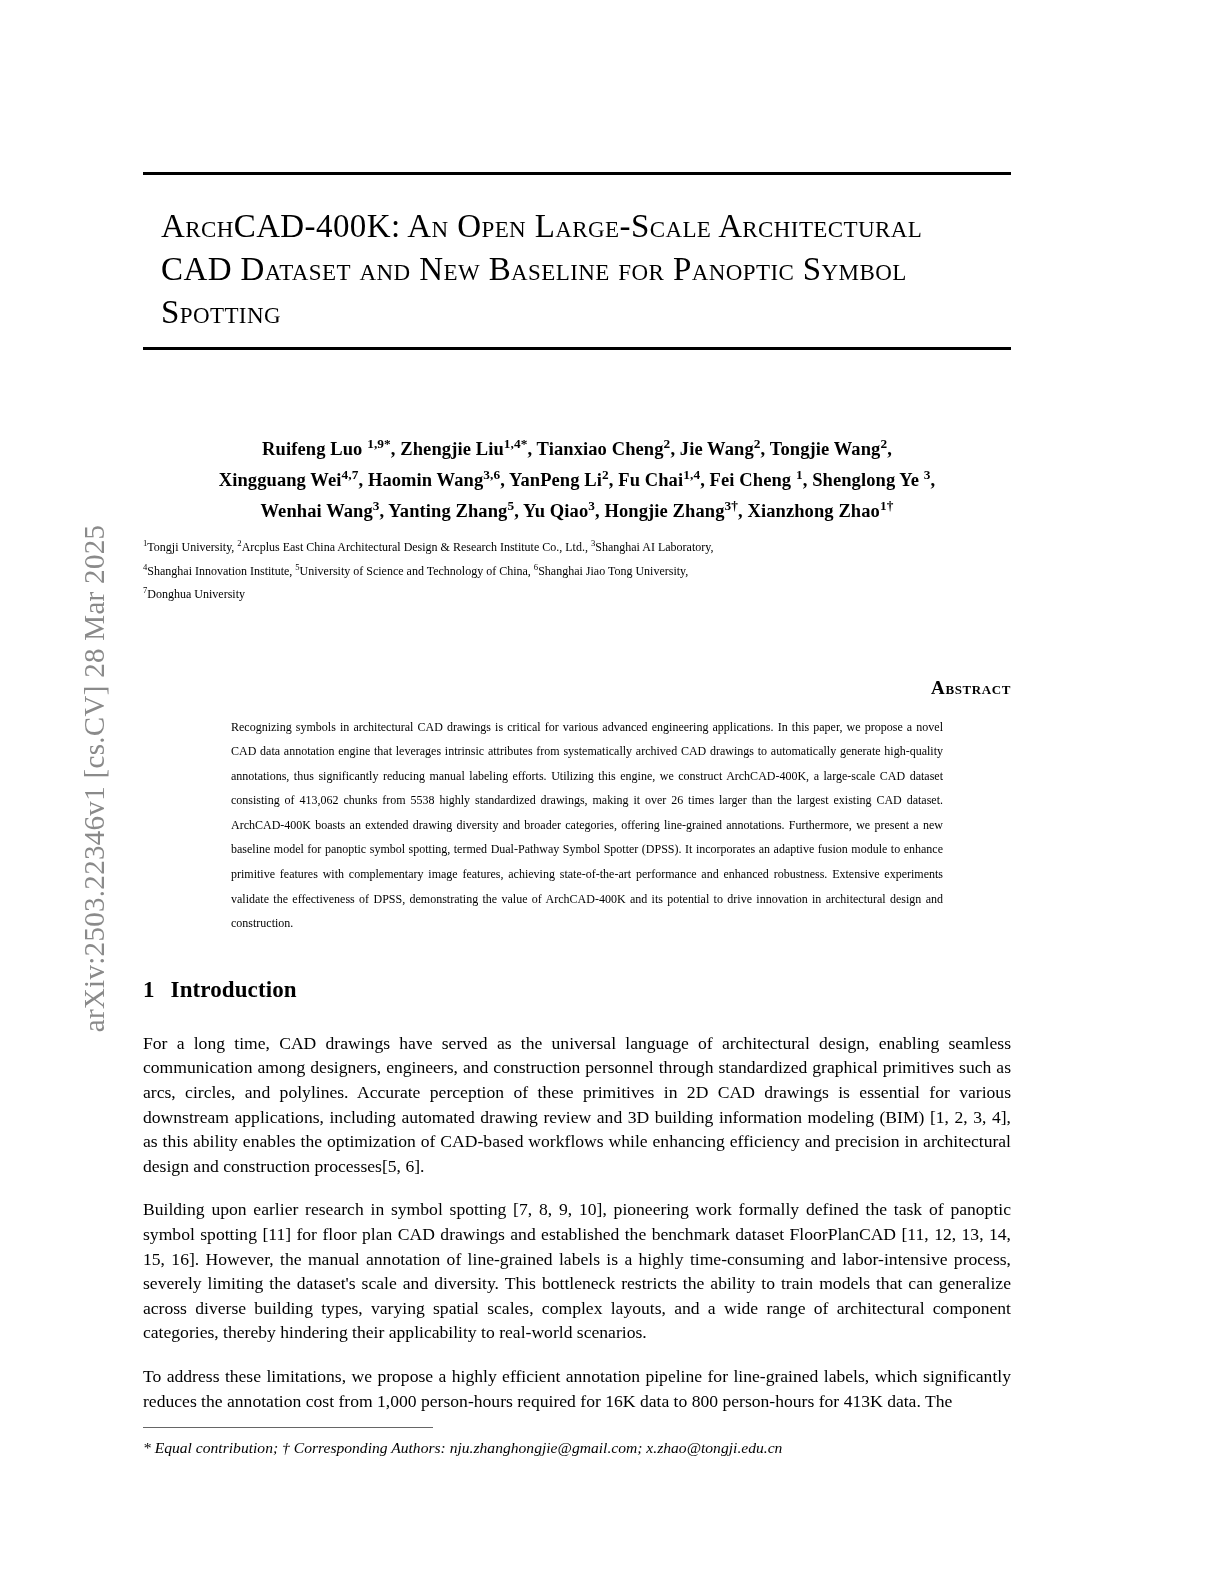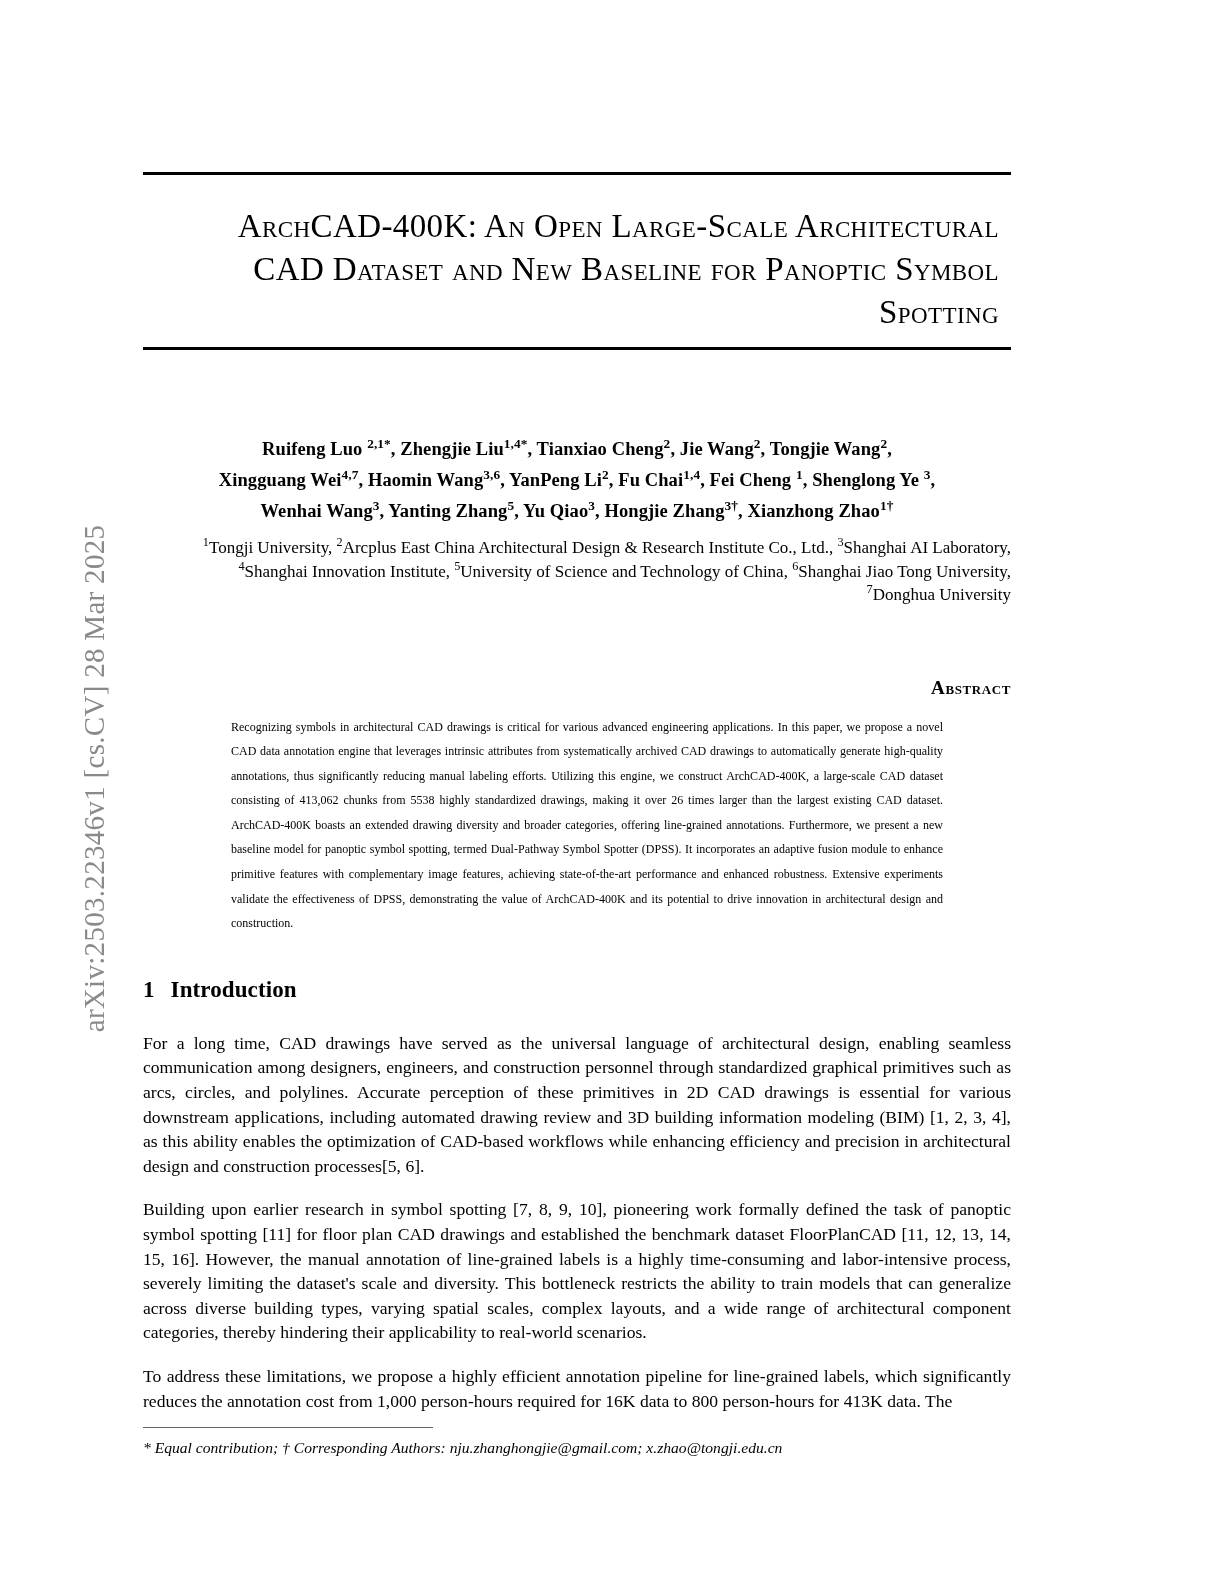--- a/index.html
+++ b/index.html
@@ -44,21 +44,21 @@
   .rule-thick {
     height: 3px;
     background: #000000;
     margin: 0;
   }
   .rule-top { margin-top: 172px; }
   .rule-bottom { margin-top: 13px; }
 
   
   .title {
-    text-align: right;
+    text-align: left;
     font-size: 33px;
     line-height: 43px;
     font-variant: small-caps;
     letter-spacing: 0.4px;
     margin: 30px 12px 0 18px;
     font-weight: normal;
   }
 
   
   .authors {
@@ -66,22 +66,22 @@
     text-align: center;
   }
   .author-line {
     font-size: 18.5px;
     font-weight: bold;
     line-height: 31px;
     letter-spacing: 0.1px;
   }
   .affiliations {
     margin-top: 9px;
-    text-align: right;
-    font-size: 17px;
+    text-align: left;
+    font-size: 12px;
     line-height: 23.5px;
   }
   sup {
     font-size: 0.72em;
     vertical-align: super;
     line-height: 0;
   }
 
   
   .abstract-heading {
@@ -143,21 +143,21 @@
   <div class="content">
 
     <div class="rule-thick rule-top"></div>
 
     <h1 class="title">ArchCAD-400K: An Open Large-Scale Architectural CAD Dataset and New Baseline for Panoptic Symbol Spotting</h1>
 
     <div class="rule-thick rule-bottom"></div>
 
     <div class="authors">
       <div class="author-line">
-        Ruifeng Luo <sup>2,1*</sup>, Zhengjie Liu<sup>1,4*</sup>, Tianxiao Cheng<sup>2</sup>, Jie Wang<sup>2</sup>, Tongjie Wang<sup>2</sup>,
+        Ruifeng Luo <sup>1,9*</sup>, Zhengjie Liu<sup>1,4*</sup>, Tianxiao Cheng<sup>2</sup>, Jie Wang<sup>2</sup>, Tongjie Wang<sup>2</sup>,
       </div>
       <div class="author-line">
         Xingguang Wei<sup>4,7</sup>, Haomin Wang<sup>3,6</sup>, YanPeng Li<sup>2</sup>, Fu Chai<sup>1,4</sup>, Fei Cheng <sup>1</sup>, Shenglong Ye <sup>3</sup>,
       </div>
       <div class="author-line">
         Wenhai Wang<sup>3</sup>, Yanting Zhang<sup>5</sup>, Yu Qiao<sup>3</sup>, Hongjie Zhang<sup>3†</sup>, Xianzhong Zhao<sup>1†</sup>
       </div>
     </div>
 
     <div class="affiliations">

